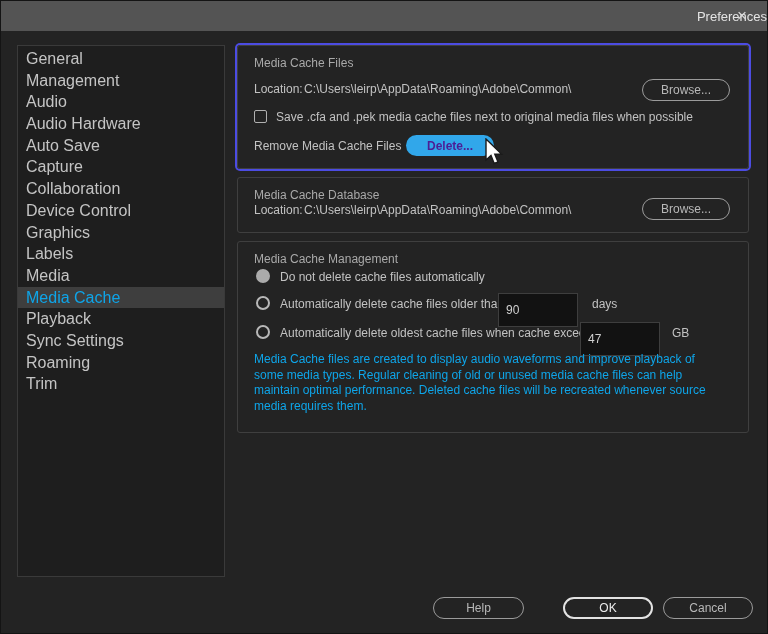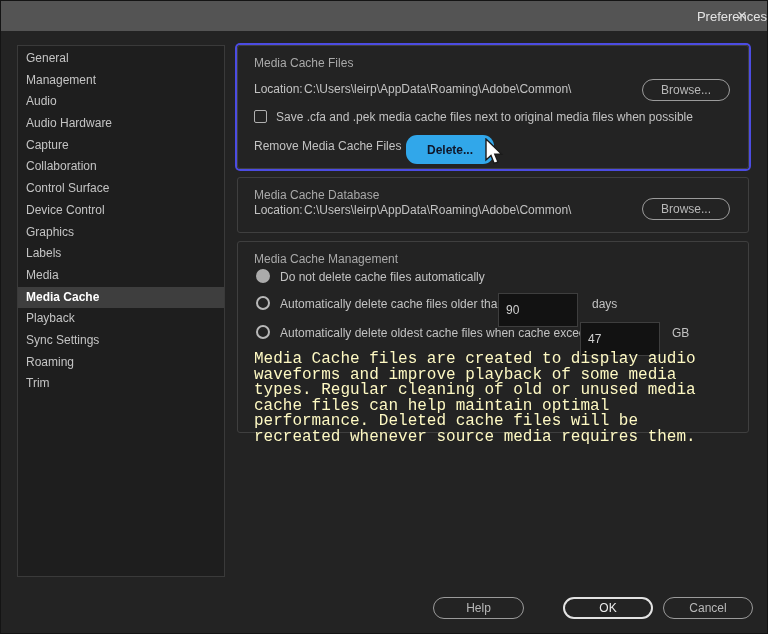--- a/index.html
+++ b/index.html
@@ -24,23 +24,23 @@
     color:#d9d9d9; font-size:17px; cursor:default;
   }
 
   
   .sidebar {
     position:absolute; left:16px; top:44px; width:208px; height:532px;
     background:#1e1e1e; border:1px solid #3a3a3a; padding-top:2px;
   }
   .side-item {
     height:21.7px; line-height:21.7px; padding-left:8px;
-    font-size:12px; color:#c4c4c4; white-space:nowrap;
+    font-size:16px; color:#c4c4c4; white-space:nowrap;
   }
-  .side-item.selected { background:#3e3e3e; color:#ffffff;font-weight:bold; }
+  .side-item.selected { background:#3e3e3e; color:#0ea5e9; }
 
   
   .group {
     position:absolute; left:236px; width:512px;
     border:1px solid #3f3f3f; border-radius:3px;
   }
   .group.focused { box-shadow:0 0 0 2px #4c4ce2; }
   .legend {
     position:absolute; top:-8px; left:10px;
     background:#232323; padding:0 6px;
@@ -51,22 +51,22 @@
 
   
   .pill {
     position:absolute; height:22px; border-radius:11px;
     background:transparent; border:1.5px solid #9b9b9b;
     color:#b8b8b8; font-size:12px; font-family:"Liberation Sans",sans-serif;
     display:flex; align-items:center; justify-content:center; cursor:default;
   }
   .pill.primary { border:2px solid #e2e2e2; color:#ececec; }
   .pill.delete {
-    background:#31a7ea; border:none; color:#0f172a; font-weight:bold;
-    height:29px;
+    background:#31a7ea; border:none; color:#4c1d95; font-weight:bold;
+    height:21px;
   }
 
   
   .checkbox {
     position:absolute; width:13px; height:13px;
     border:1.5px solid #b0b0b0; border-radius:2px; background:transparent;
   }
   .radio {
     position:absolute; width:14px; height:14px; border-radius:50%;
     border:2px solid #b8b8b8; background:transparent;
@@ -74,43 +74,43 @@
   .radio.selected { background:#ababab; border-color:#ababab; }
   .num-input {
     position:absolute; width:80px; height:20px;
     background:#121212; border:1px solid #3e3e3e; color:#d0d0d0;
     font-size:12px; font-family:"Liberation Sans",sans-serif;
     padding:16px 7px;
   }
 
   .desc {
     position:absolute; left:16px; top:110px; width:466px;
-    font-size:16px; line-height:15.5px; color:#fef9c3;font-family:Liberation Mono, monospace;
+    font-size:12px; line-height:15.5px; color:#0ea5e9;
   }
 
   .cursor { position:absolute; left:483px; top:137px; width:22px; height:30px; z-index:50; }
 </style>
 </head>
 <body>
 
 <div class="window">
 
   <div class="titlebar">
     <span class="title">Preferences</span>
     <span class="close-btn">×</span>
   </div>
 
   <div class="sidebar">
     <div class="side-item">General</div>
     <div class="side-item">Management</div>
     <div class="side-item">Audio</div>
     <div class="side-item">Audio Hardware</div>
+    <div class="side-item">Auto Save</div>
     <div class="side-item">Capture</div>
     <div class="side-item">Collaboration</div>
-    <div class="side-item">Control Surface</div>
     <div class="side-item">Device Control</div>
     <div class="side-item">Graphics</div>
     <div class="side-item">Labels</div>
     <div class="side-item">Media</div>
     <div class="side-item selected">Media Cache</div>
     <div class="side-item">Playback</div>
     <div class="side-item">Sync Settings</div>
     <div class="side-item">Roaming</div>
     <div class="side-item">Trim</div>
   </div>

